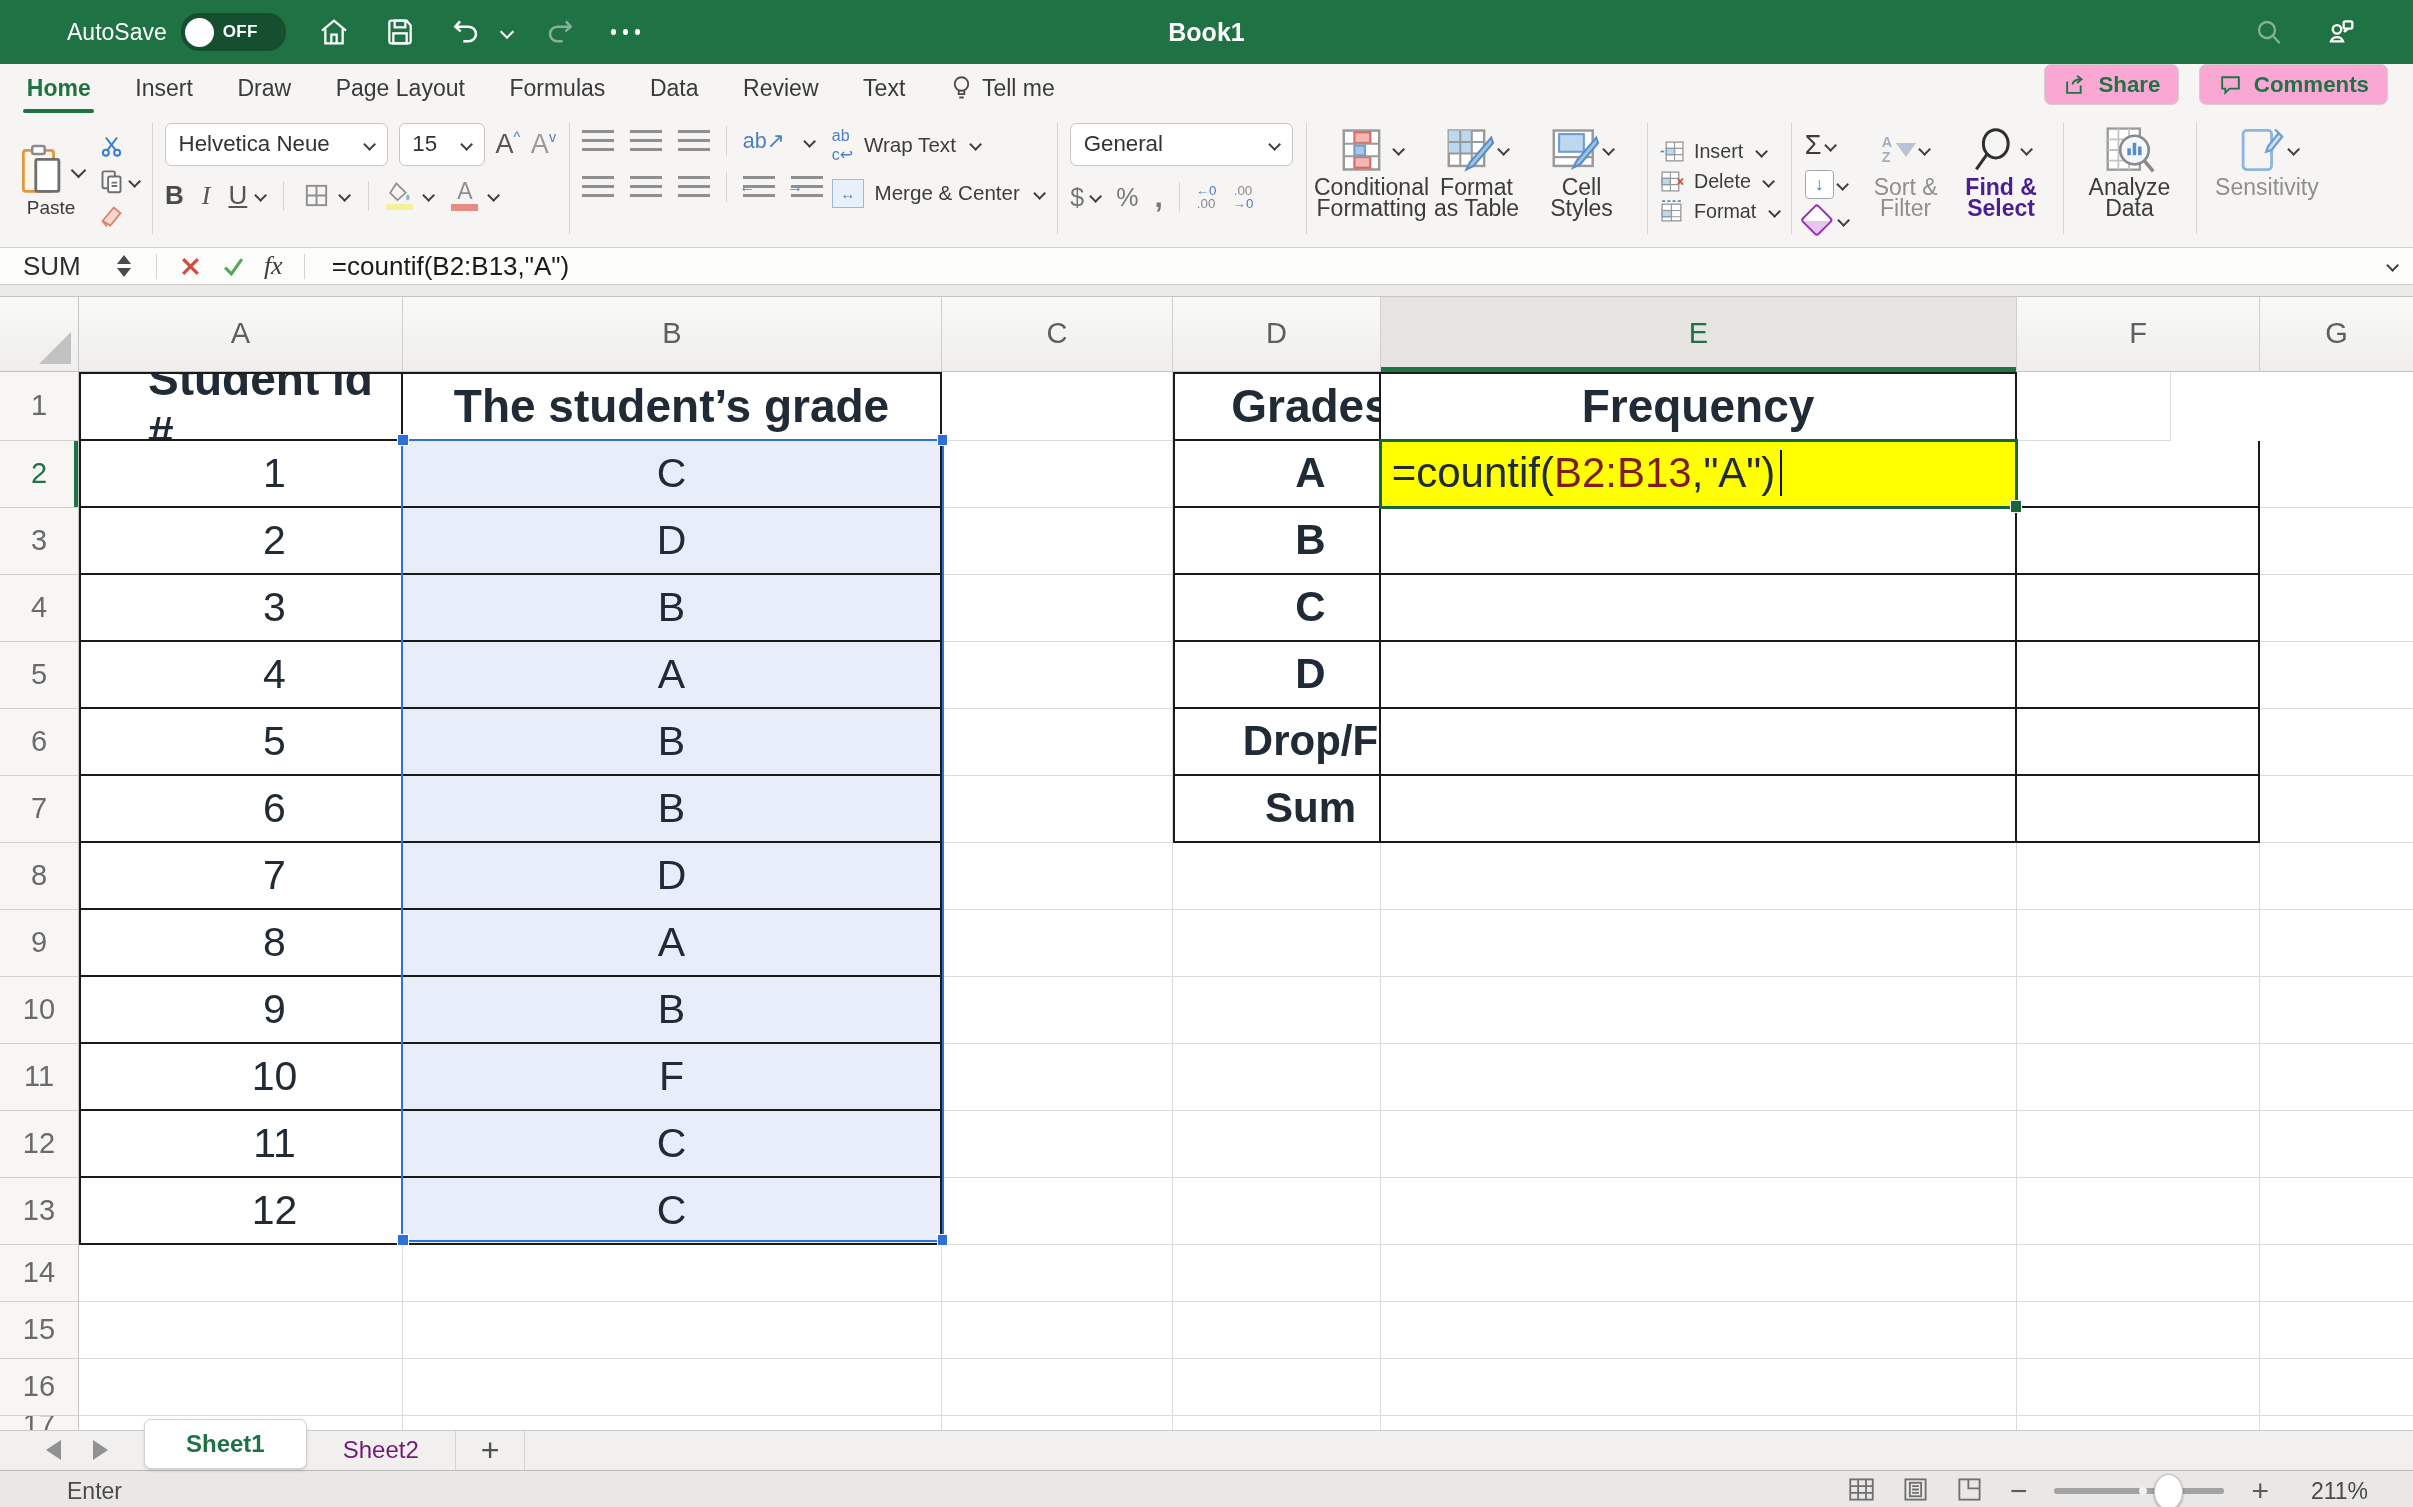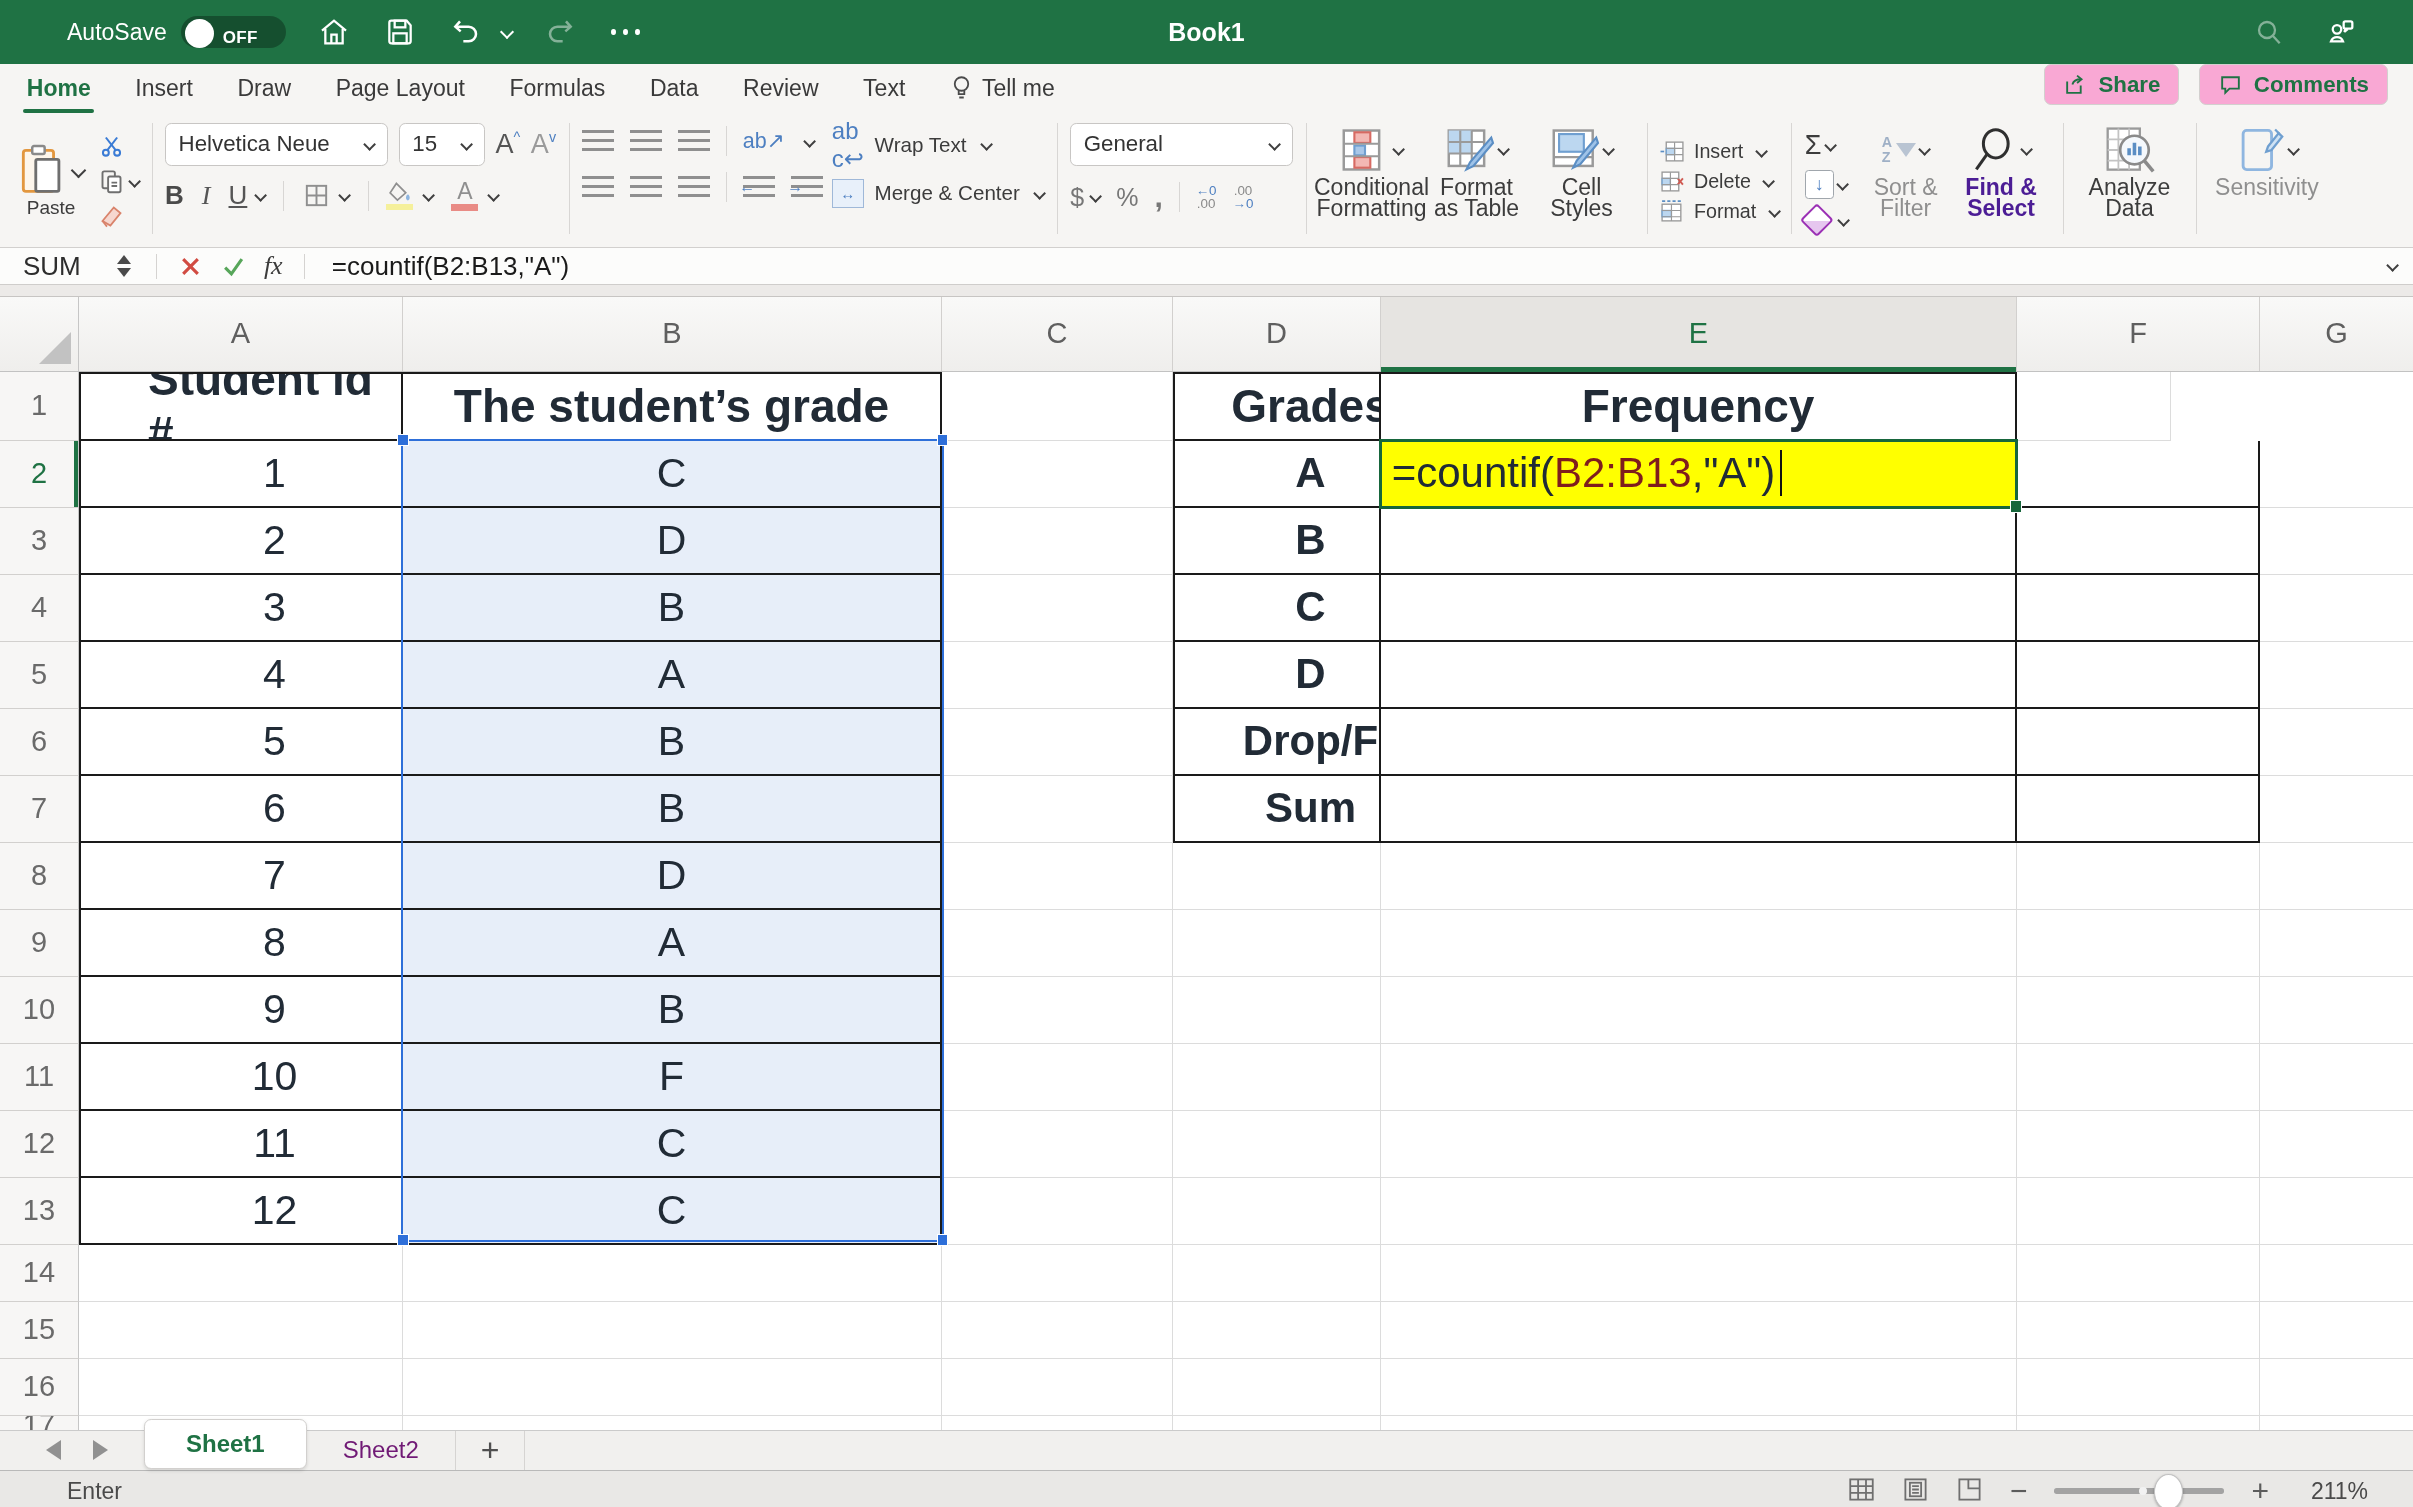--- a/index.html
+++ b/index.html
@@ -4,21 +4,21 @@
 <style>
   html,body{margin:0;padding:0;}
   body{width:2413px;height:1508px;overflow:hidden;background:#fff;
        font-family:"Liberation Sans","DejaVu Sans",sans-serif;-webkit-font-smoothing:antialiased;}
   .app{position:relative;width:2413px;height:1508px;}
 
   
   .titlebar{height:64px;background:#1f7244;display:flex;align-items:center;color:#fff;}
   .tb-left{display:flex;align-items:center;gap:30px;padding-left:67px;}
   .autosave{display:flex;align-items:center;gap:14.3px;font-size:23px;}
-  .toggle{width:105px;height:32px;border-radius:18px;background:rgba(0,0,0,.30);display:flex;align-items:flex-end;position:relative;}
+  .toggle{width:105px;height:38px;border-radius:18px;background:rgba(0,0,0,.30);display:flex;align-items:center;position:relative;}
   .knob{width:29px;height:29px;border-radius:50%;background:#fff;margin-left:3.6px;}
   .toggle .state{font-size:17px;font-weight:bold;letter-spacing:0.4px;margin-left:9px;color:#fff;}
   .tbicon{width:36px;height:36px;display:inline-flex;align-items:center;justify-content:center;}
   .tbicon svg{width:32px;height:32px;}
   .dim{opacity:.45;}
   .dots span{display:inline-block;width:6.3px;height:6.3px;border-radius:50%;background:#fff;margin:0 3.6px;}
   .cv{display:inline-block;width:9px;height:9px;border-right:2.7px solid #3f3f3f;border-bottom:2.7px solid #3f3f3f;transform:rotate(45deg);margin-left:7.2px;}
   .cv.white{border-color:#fff;width:8px;height:8px;}
   .cv.sm{width:7.2px;height:7.2px;border-width:2.2px;margin-left:4.5px;}
   .tb-title{position:absolute;left:0;right:0;text-align:center;font-size:25px;font-weight:bold;color:#fff;pointer-events:none;}
@@ -361,21 +361,21 @@
         <span class="li"></span>
         <span class="li"></span>
         <span class="minidiv"></span>
         <span class="li ind out"></span>
         <span class="li ind inn"></span>
       </div>
     </div>
 
     <div class="grp wm" style="padding-top:5.4px;margin-left:9px;">
       <div class="r">
-        <span class="ori" style="font-size:24px;">ab<br>c↩</span>
+        <span class="ori" style="font-size:16px;">ab<br>c↩</span>
         <span class="riclabel">Wrap Text</span>
         <span class="cv sm"></span>
       </div>
       <div class="r">
         <span class="boxicon">↔</span>
         <span class="riclabel">Merge &amp; Center</span>
         <span class="cv sm"></span>
       </div>
     </div>
 

